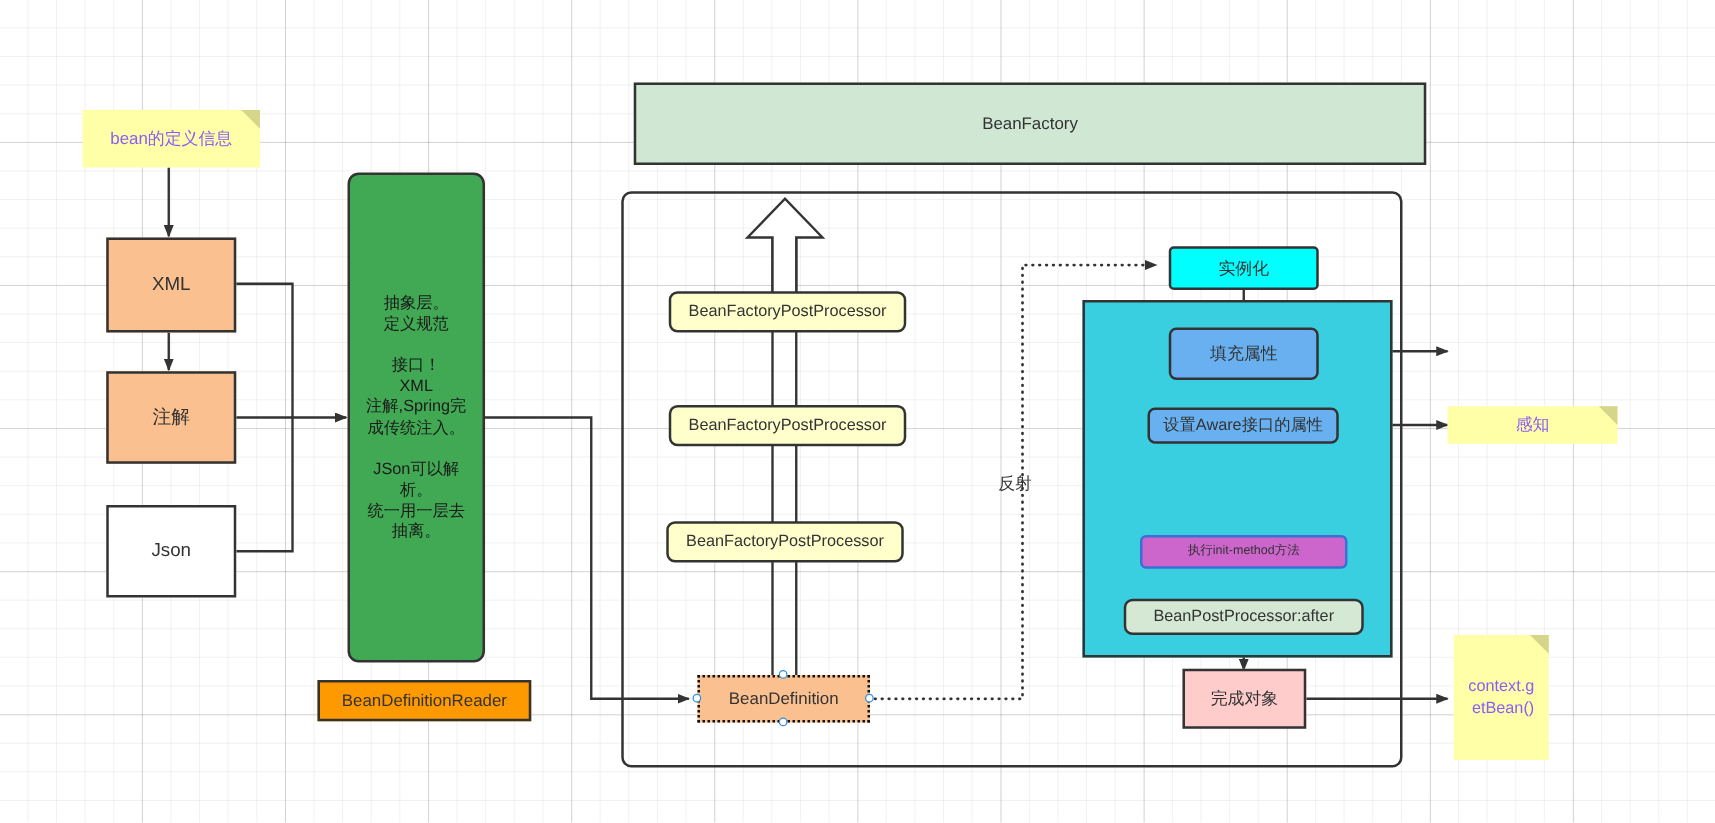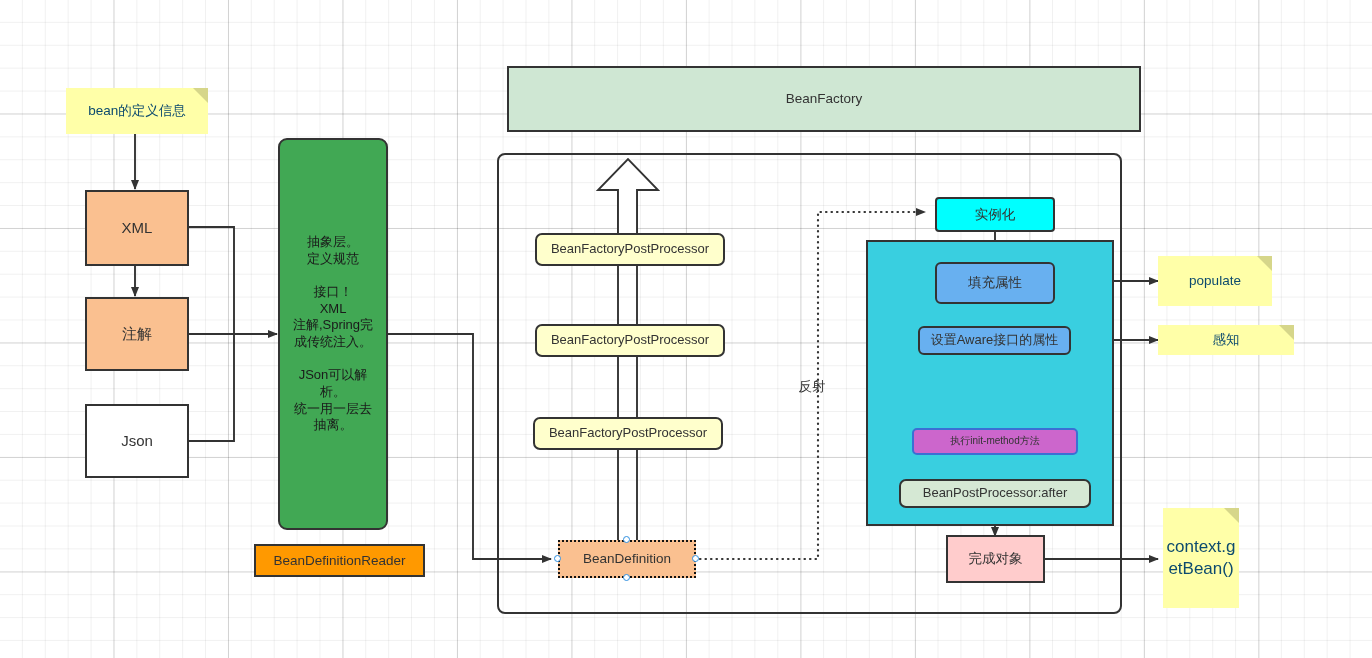--- a/index.html
+++ b/index.html
@@ -26,21 +26,21 @@
     display:flex;align-items:center;justify-content:center;
     text-align:center;
     color:#333333;
     line-height:1.28;
     white-space:pre-line;
   }
   .sticky{
     position:absolute;box-sizing:border-box;
     background:#ffffa8;
     display:flex;align-items:center;justify-content:center;
-    text-align:center;color:#0c4a6e;line-height:1.3;
+    text-align:right;color:#8b5cf6;line-height:1.3;
     white-space:pre-line;
   }
   .sticky .fold{
     position:absolute;top:0;right:0;
     width:0;height:0;
     border-left:15px solid transparent;
     border-top:15px solid #d6d68a;
   }
   svg.overlay{position:absolute;left:0;top:0;width:1372px;height:658px;overflow:visible;}
   .handle{
@@ -185,29 +185,25 @@
   </div>
 
   <div class="node" style="left:899px;top:479px;width:192px;height:29px;background:#d5e8d4;border:2px solid #333;border-radius:7px;font-size:13px;">
     <span>BeanPostProcessor:after</span>
   </div>
 
   <div class="node" style="left:946px;top:535px;width:99px;height:48px;background:#ffcccc;border:2px solid #333;font-size:13.5px;">
     <span>完成对象</span>
   </div>
 
-  <div class="sticky" style="left:1158px;top:256px;width:114px;height:50px;font-size:13.5px;">
-    <span class="fold"></span>
-    <span>populate</span>
-  </div>
 
   <div class="sticky" style="left:1158px;top:325px;width:136px;height:30px;font-size:13.5px;">
     <span class="fold"></span>
     <span>感知</span>
   </div>
 
-  <div class="sticky" style="left:1163px;top:508px;width:76px;height:100px;font-size:17px;">
+  <div class="sticky" style="left:1163px;top:508px;width:76px;height:100px;font-size:13px;">
     <span class="fold"></span>
     <span>context.g
 etBean()</span>
   </div>
 
 </div>
 
 </body></html>

